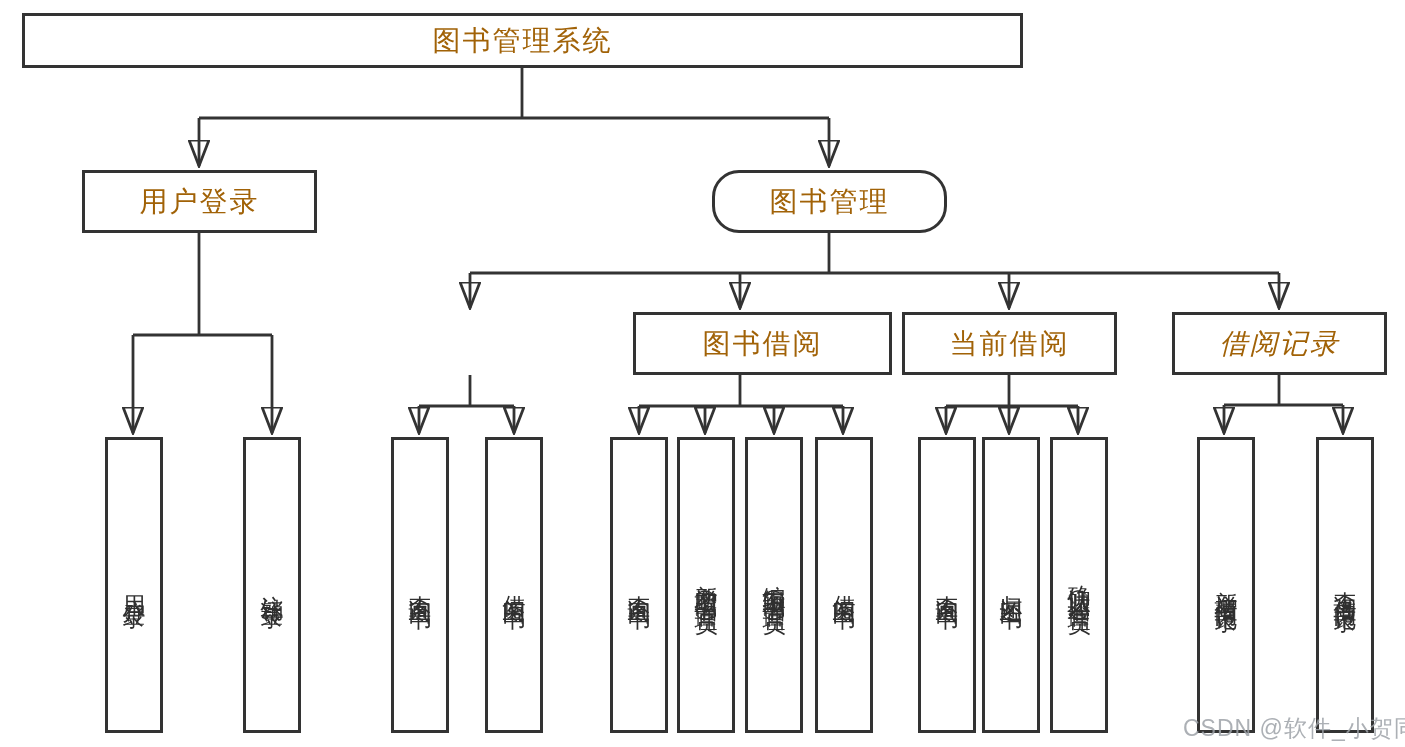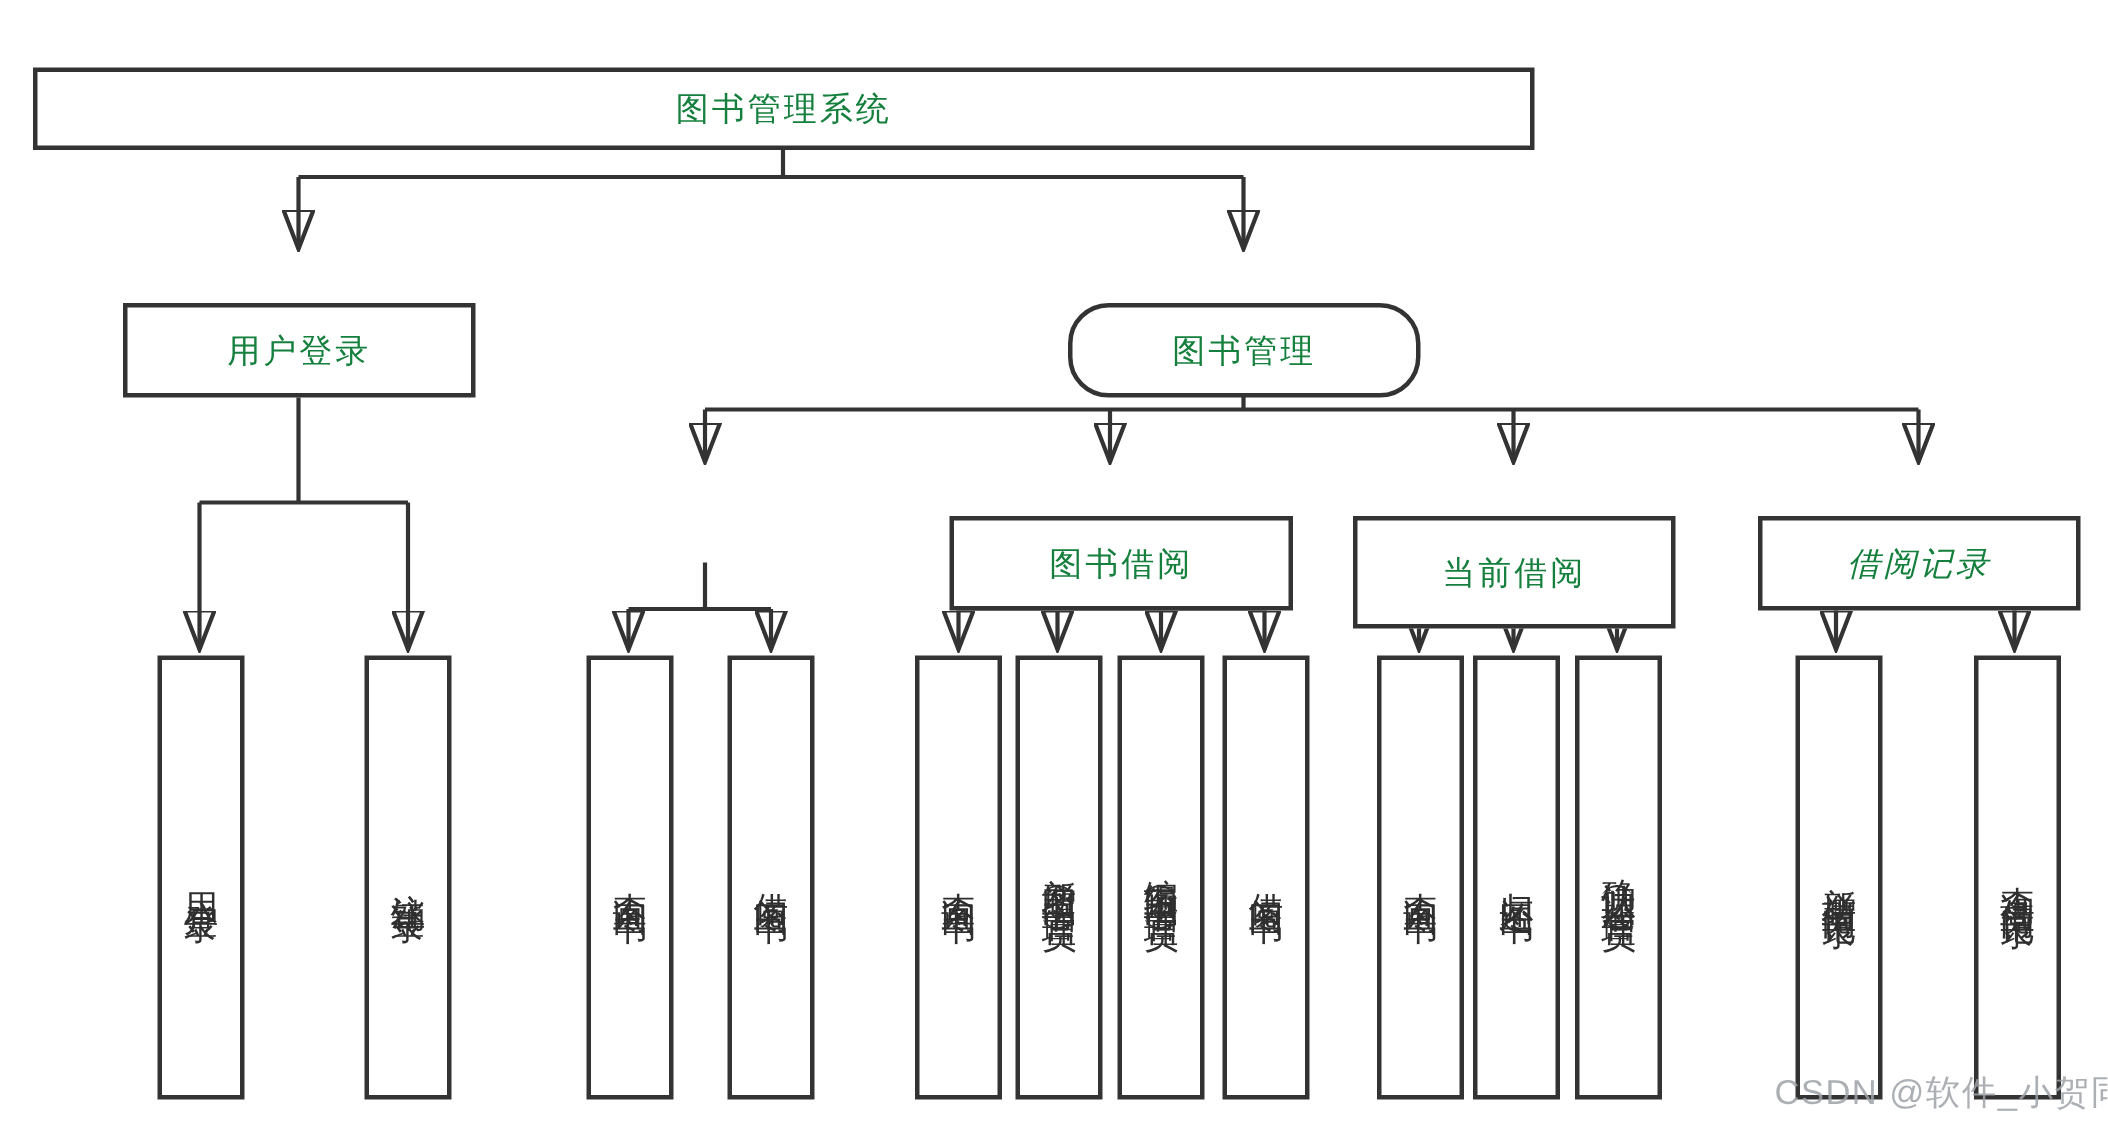--- a/index.html
+++ b/index.html
@@ -15,43 +15,42 @@
     width: 1405px; height: 747px;
     pointer-events: none;
   }
   .wires path { stroke: #333333; stroke-width: 2.8; fill: none; }
   .hbox {
     position: absolute;
     box-sizing: border-box;
     border: 3px solid #333333;
     background: #ffffff;
     display: flex; align-items: center; justify-content: center;
-    font-size: 22px; color: #15803d; letter-spacing: 2px;
+    font-size: 28px; color: #a16207; letter-spacing: 2px;
     white-space: nowrap;
-    margin-top: 32px;
   }
   .vbox {
     position: absolute;
     top: 437px; height: 296px; width: 58px;
     box-sizing: border-box;
     border: 3px solid #333333;
     background: #ffffff;
     display: flex; align-items: center; justify-content: center;
     writing-mode: vertical-rl;
     text-orientation: mixed;
     font-size: 23px; color: #2f2f2f;
     letter-spacing: 4px; line-height: 1;
   }
   
   .b-root { left: 22px;  top: 13px;  width: 1001px; height: 55px; }
   .b-l2-0 { left: 82px;  top: 170px; width: 235px;  height: 63px; }
   .b-l2-1 { left: 712px; top: 170px; width: 235px;  height: 63px; border-radius: 27px; }
   .b-l3-0 { left: 362px; top: 312px; width: 215px;  height: 63px; }
-  .b-l3-1 { left: 633px; top: 312px; width: 229px;  height: 63px; }
-  .b-l3-2 { left: 902px; top: 312px; width: 215px;  height: 75px; }
+  .b-l3-1 { left: 633px; top: 312px; width: 259px;  height: 63px; }
+  .b-l3-2 { left: 902px; top: 312px; width: 215px;  height: 63px; }
   .b-l3-3 { left: 1172px;top: 312px; width: 215px;  height: 63px; font-style: italic; }
   
   .v-0  { left: 105px; }
   .v-1  { left: 243px; }
   .v-2  { left: 391px; }
   .v-3  { left: 485px; }
   .v-4  { left: 610px; }
   .v-5  { left: 677px; }
   .v-6  { left: 745px; }
   .v-7  { left: 815px; }

